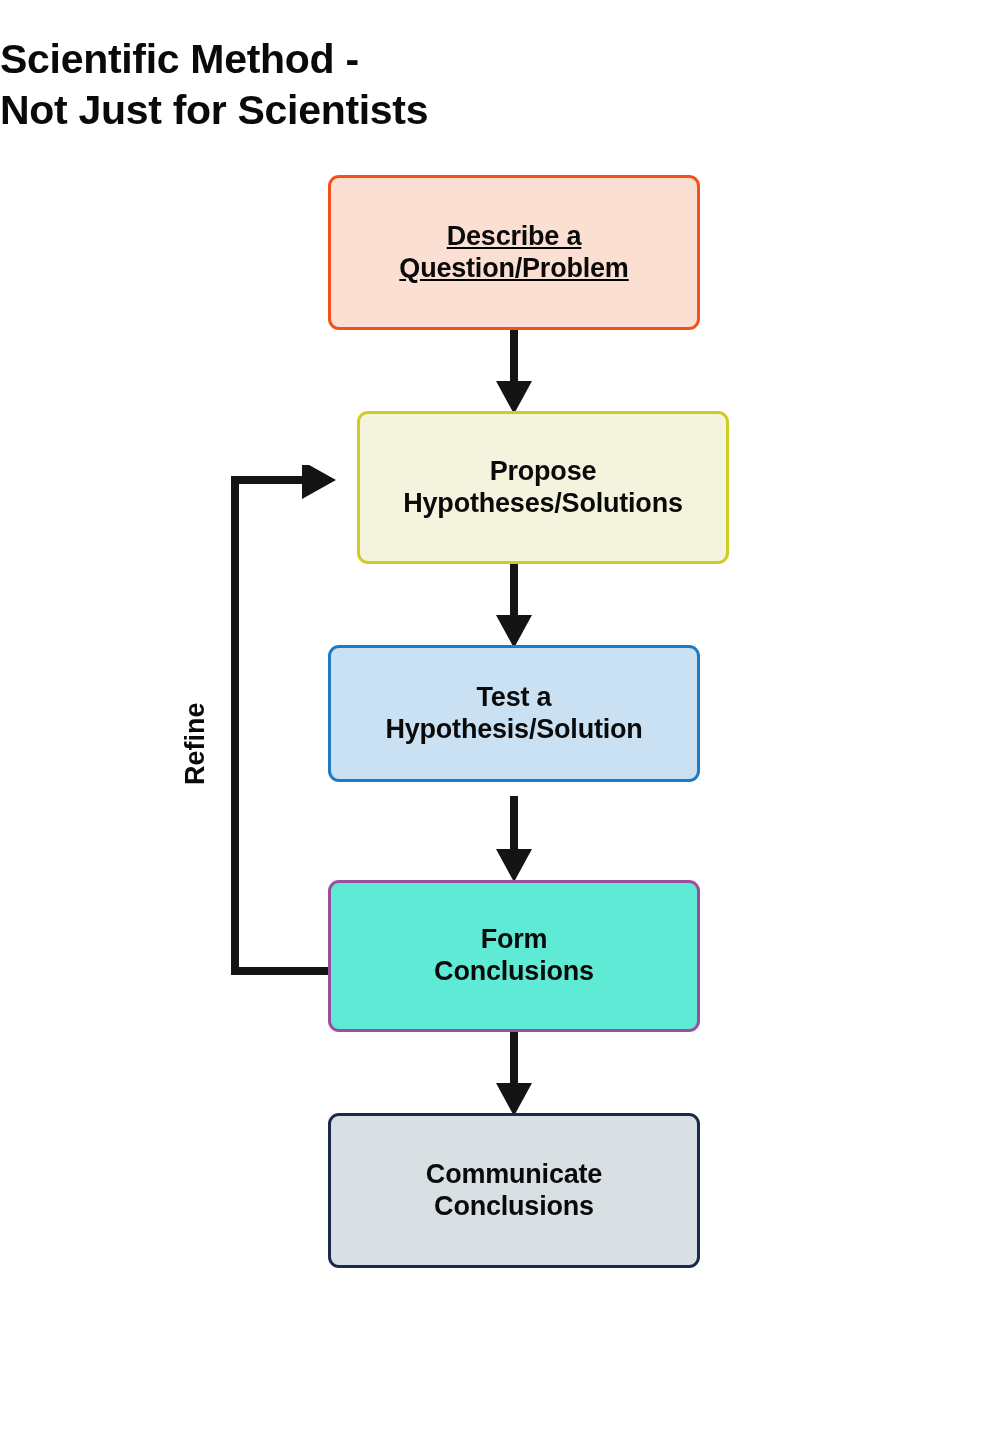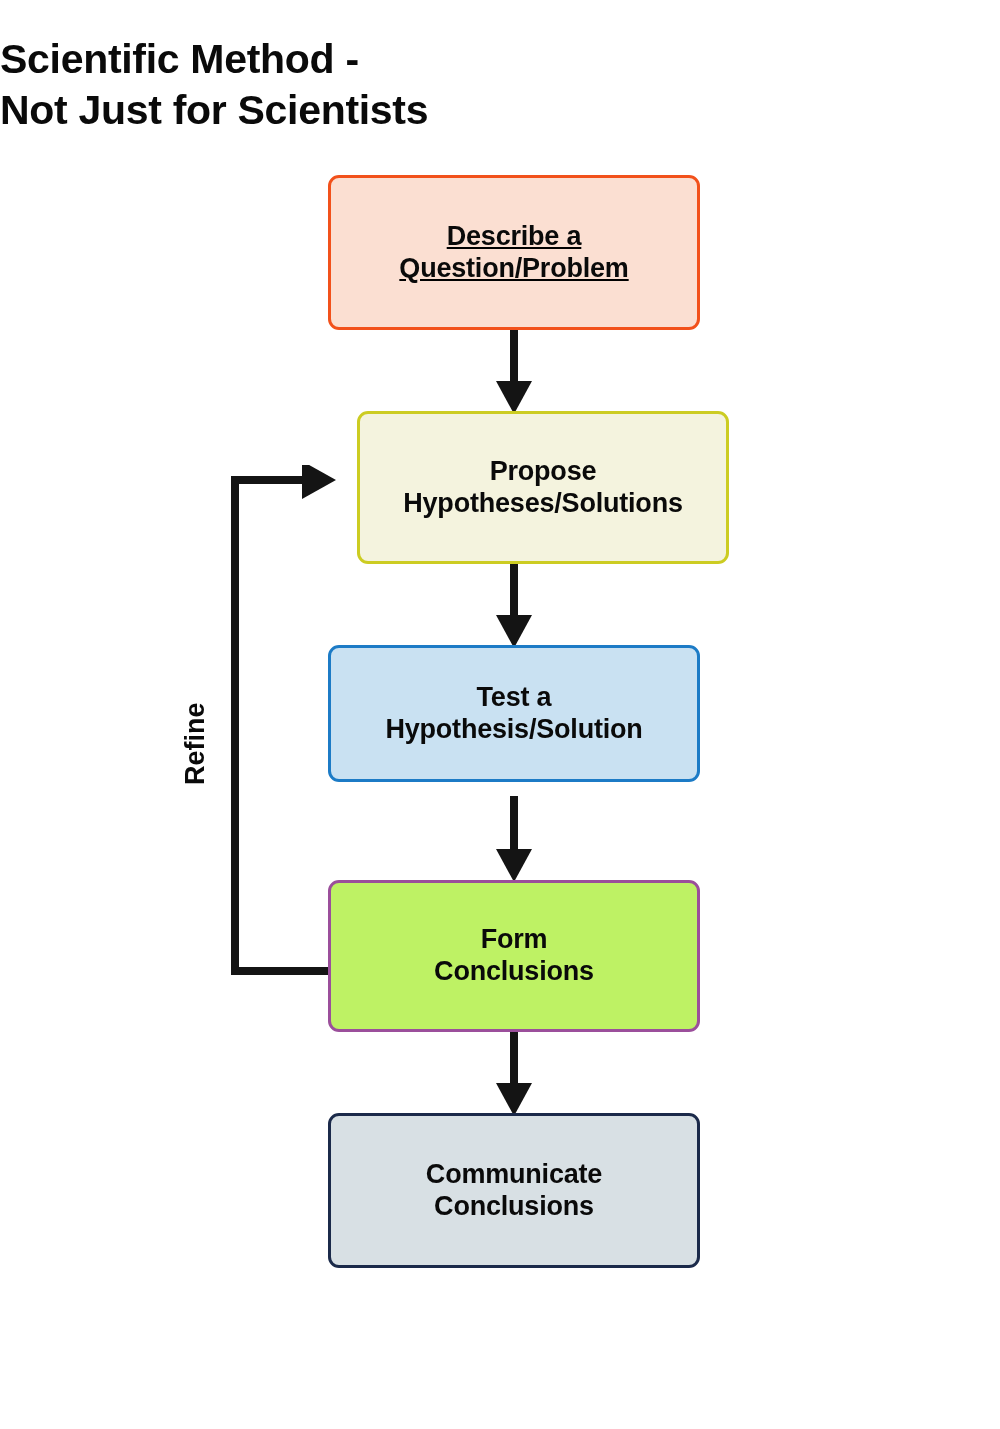--- a/index.html
+++ b/index.html
@@ -124,21 +124,21 @@
   <div class="node" style="left:328px; top:411px; width:372px; height:153px; background:#F4F3DE; border-color:#CCCC22;margin-left:29px;">
     <div class="label">Propose
 Hypotheses/Solutions</div>
   </div>
 
   <div class="node" style="left:328px; top:645px; width:372px; height:137px; background:#C9E1F2; border-color:#1C7BC6;">
     <div class="label">Test a
 Hypothesis/Solution</div>
   </div>
 
-  <div class="node" style="left:328px; top:880px; width:372px; height:152px; background:#bef264; border-color:#9B4F9B;">
+  <div class="node" style="left:328px; top:880px; width:372px; height:152px; background:#5eead4; border-color:#9B4F9B;">
     <div class="label">Form
 Conclusions</div>
   </div>
 
   <div class="node" style="left:328px; top:1113px; width:372px; height:155px; background:#D8E0E4; border-color:#1B2A4A;align-items:center;">
     <div class="label">Communicate
 Conclusions</div>
   </div>
 
 </div>

